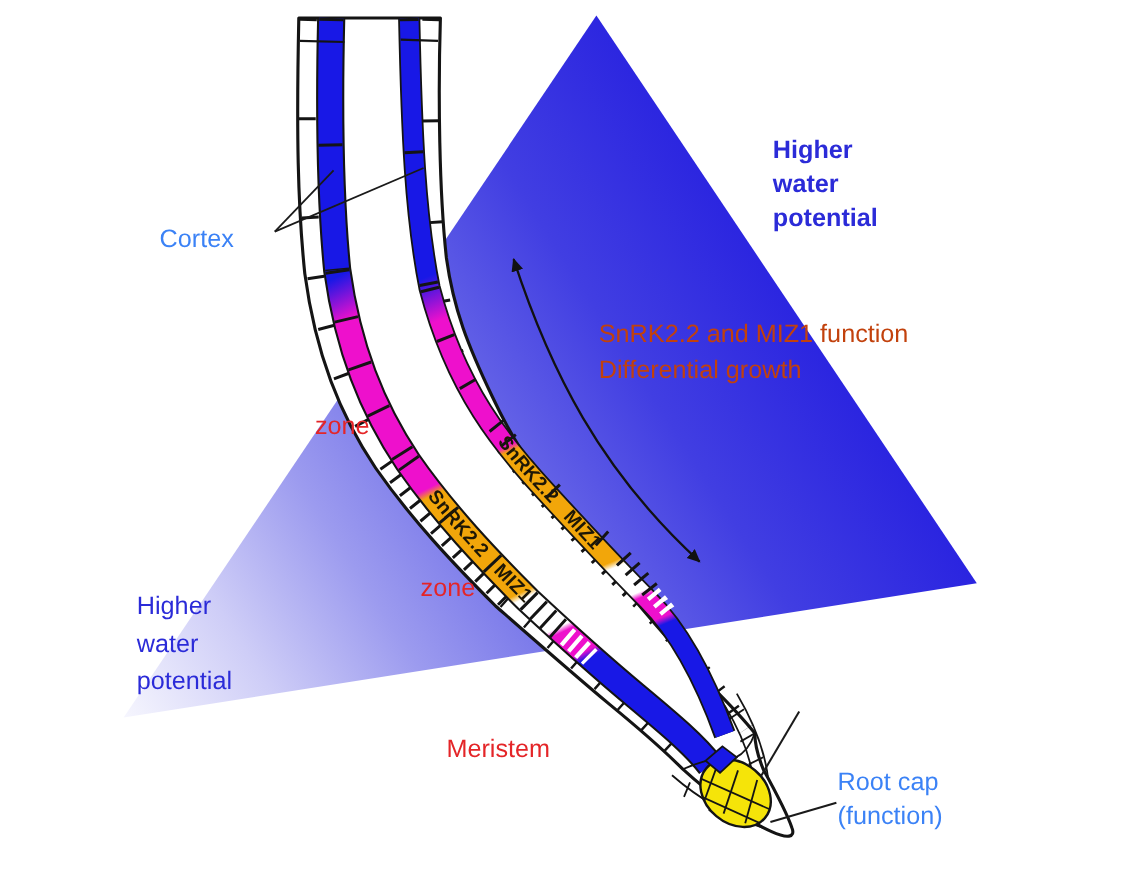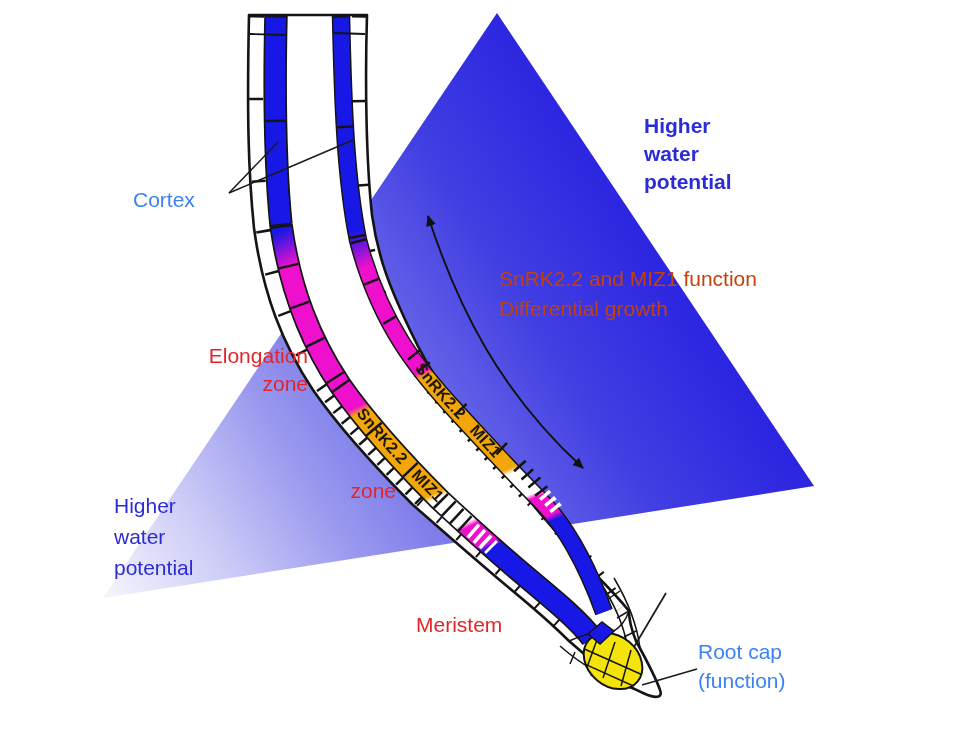--- a/index.html
+++ b/index.html
@@ -178,35 +178,34 @@
   <span>water</span>
   <span>potential</span>
 </div>
 
 <div class="lbl navy annotation" style="left:499px;top:264px;">
   <span>SnRK2.2 and MIZ1 function</span>
   <span>Differential growth</span>
 </div>
 
 <div class="lbl red ra" style="left:190px;top:342px;width:118px;">
-  <span>Elongation</span>
   <span>zone</span>
 </div>
 
 <div class="lbl red ra" style="left:282px;top:477px;width:114px;">
   <span>zone</span>
 </div>
 
 <div class="lbl blue" style="left:114px;top:490px;line-height:31px;">
   <span>Higher</span>
   <span>water</span>
   <span>potential</span>
 </div>
 
-<div class="lbl red" style="left:372px;top:611px;margin-left:44px;">
+<div class="lbl red" style="left:372px;top:611px;">
   <span>Meristem</span>
 </div>
 
 
 <div class="lbl dark" style="left:698px;top:637px;line-height:29px;">
   <span>Root cap</span>
   <span>(function)</span>
 </div>
 
 </div>

